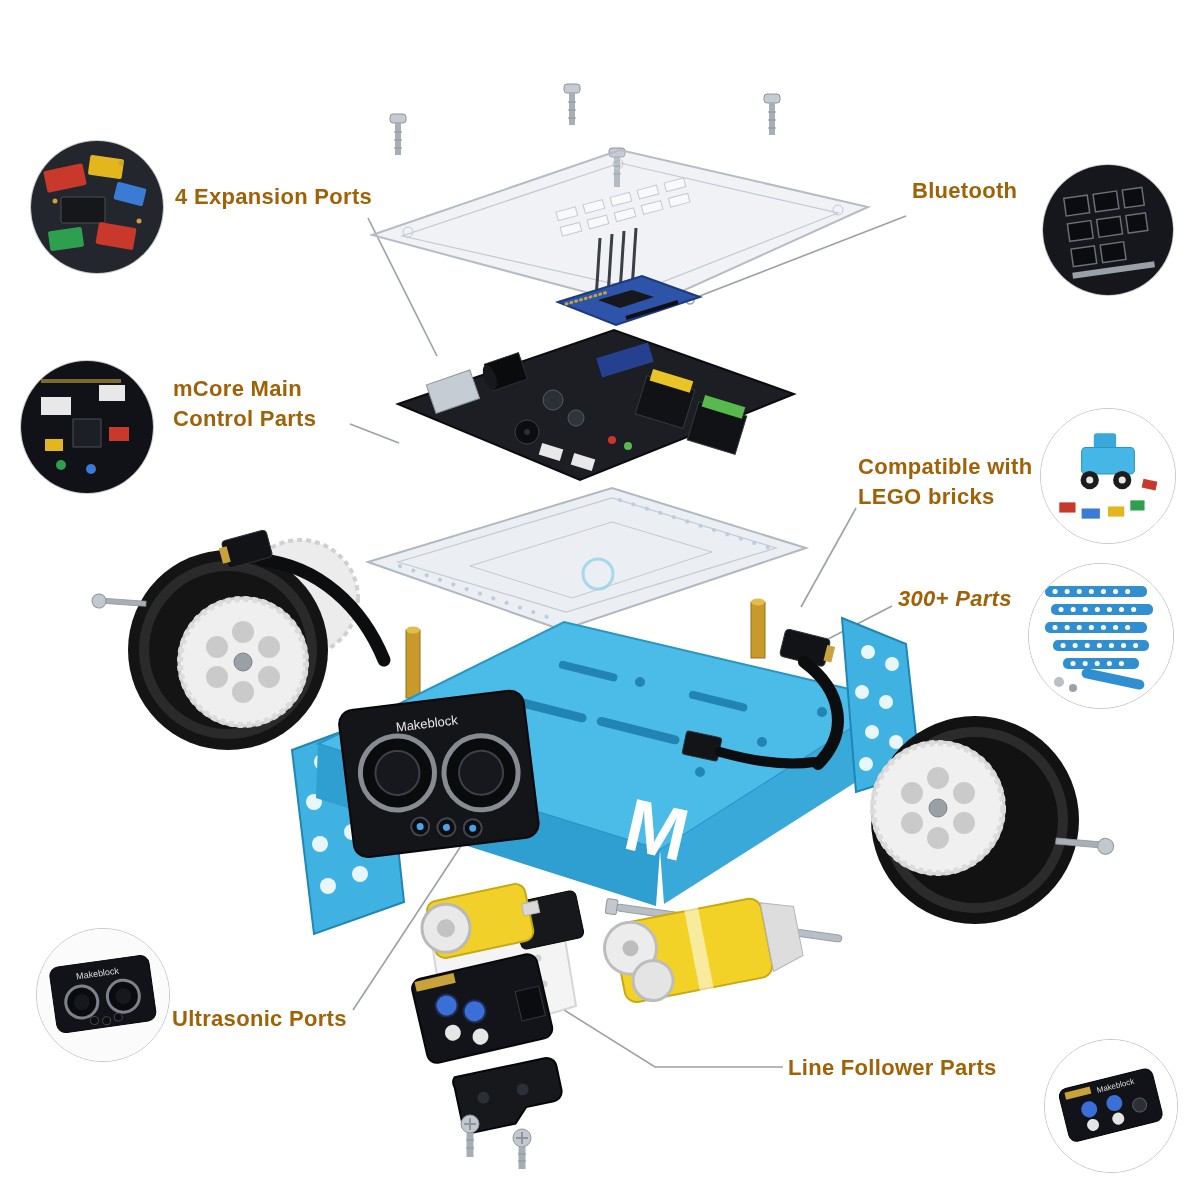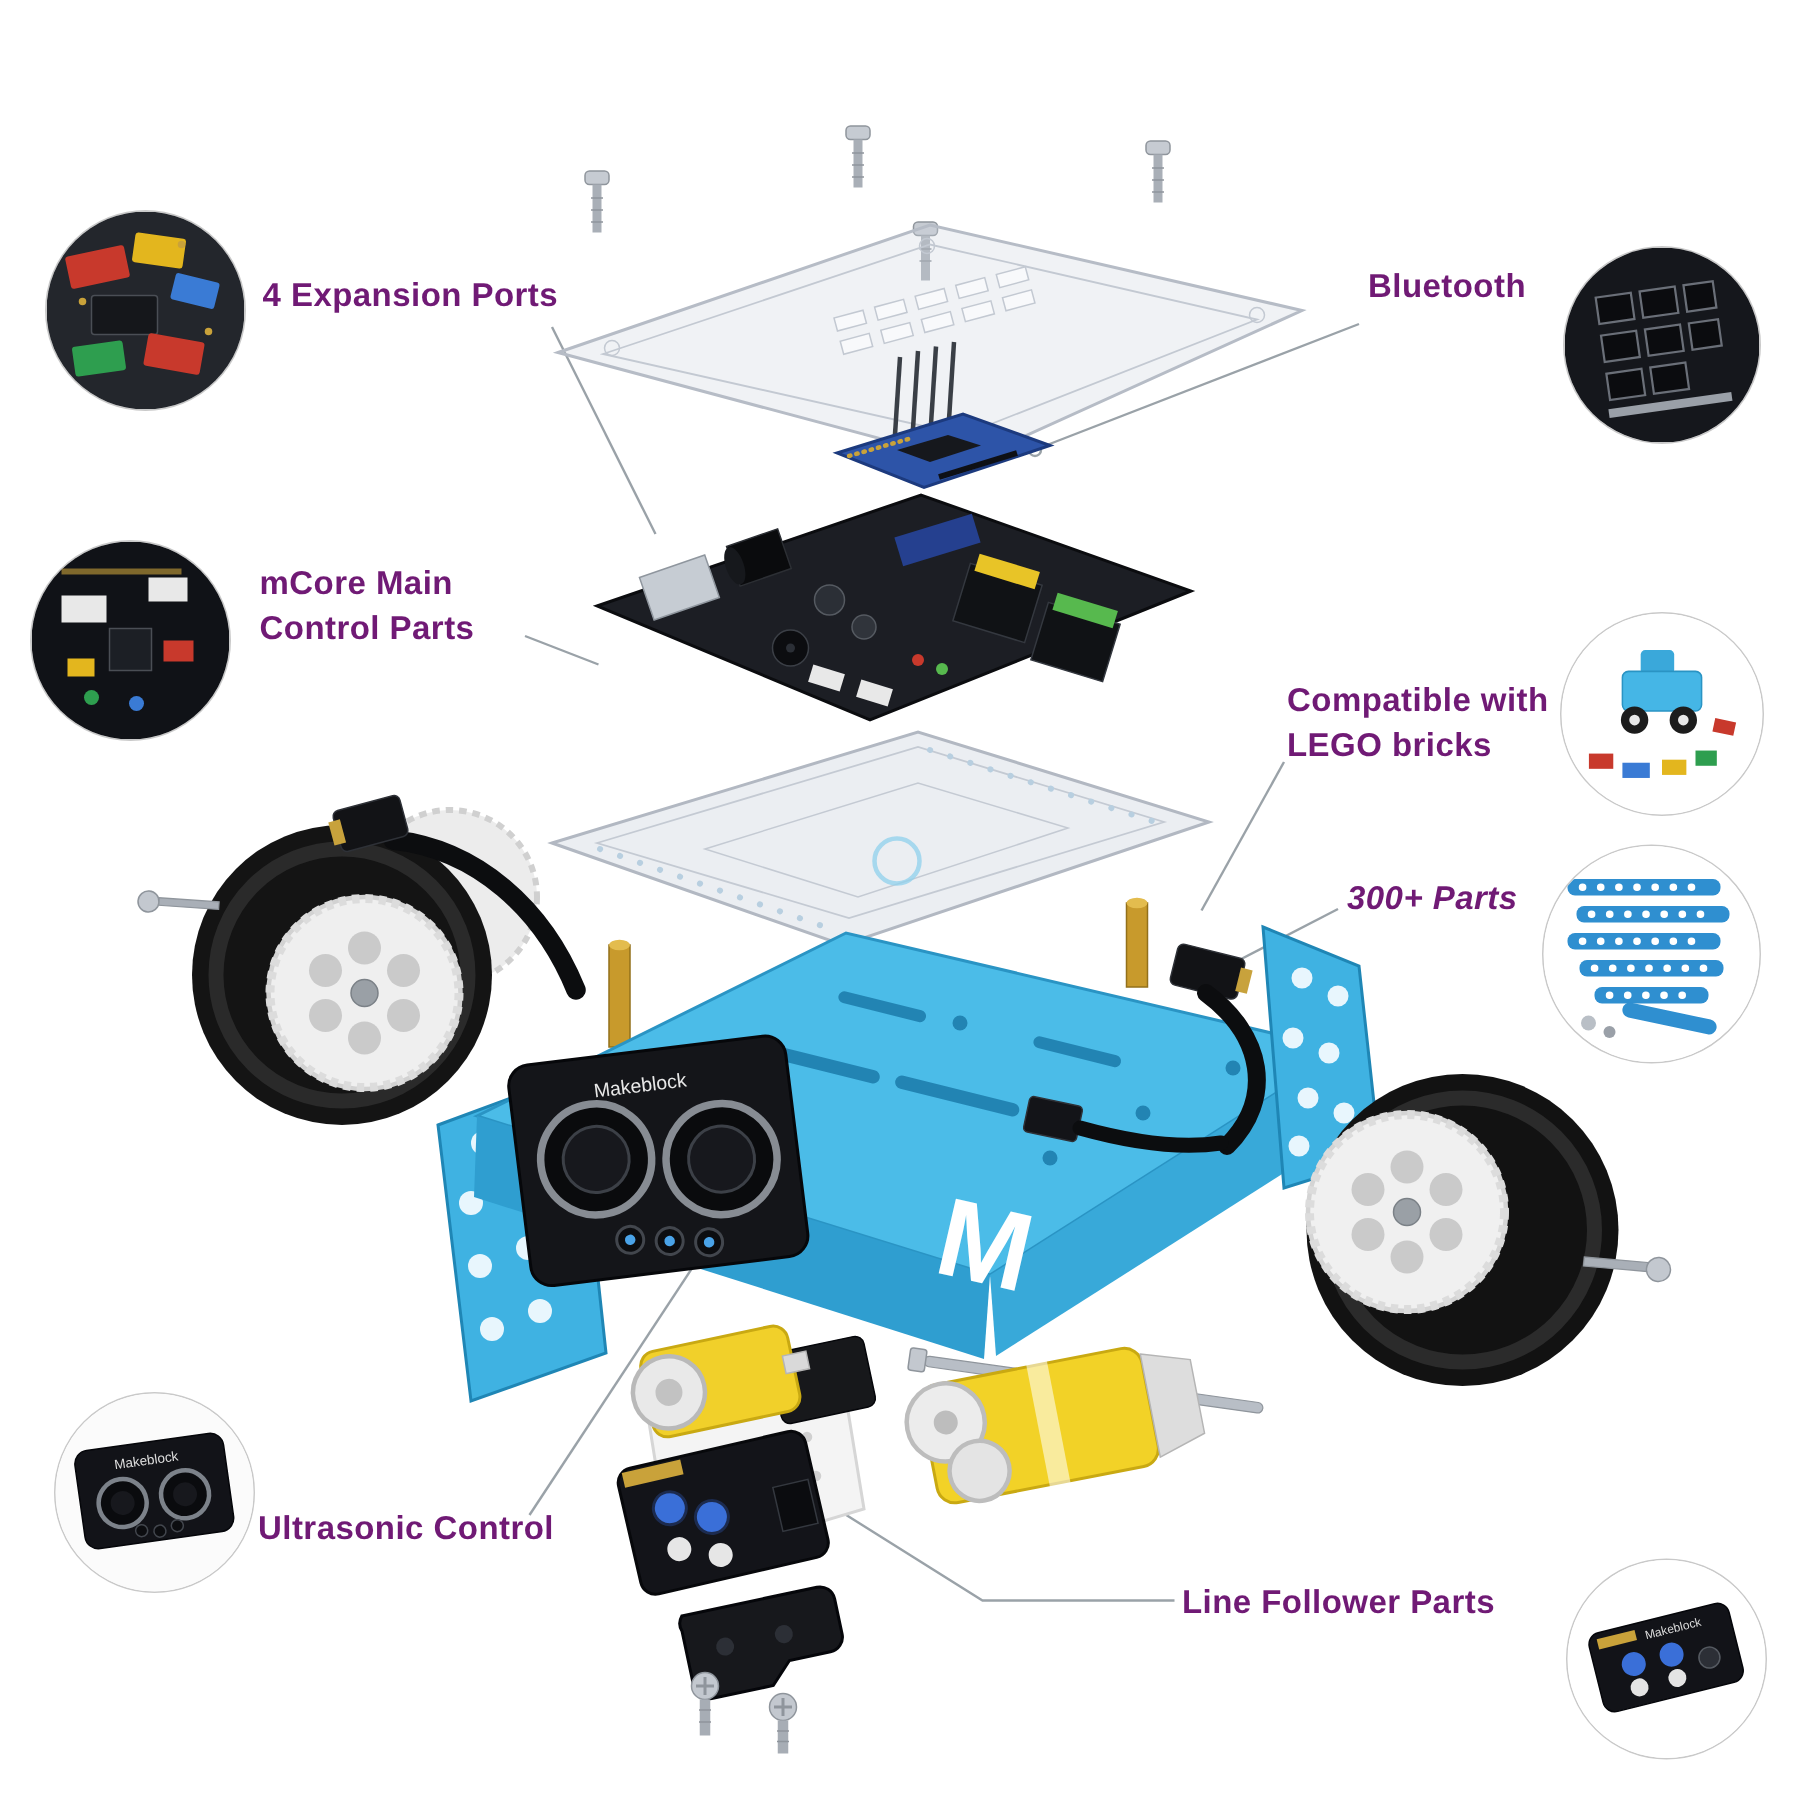--- a/index.html
+++ b/index.html
@@ -1,19 +1,19 @@
 <!DOCTYPE html>
 <html><head>
 <meta charset="utf-8">
 <style>
   html,body{margin:0;padding:0;background:#ffffff;}
   body{width:1200px;height:1200px;font-family:"Liberation Sans",sans-serif;}
   .canvas{position:relative;width:1200px;height:1200px;background:#ffffff;overflow:hidden;}
   .main-svg{position:absolute;left:0;top:0;width:1200px;height:1200px;}
-  .label{position:absolute;font-weight:bold;font-size:22px;color:#701a75;letter-spacing:.3px;white-space:nowrap;z-index:3;}
+  .label{position:absolute;font-weight:bold;font-size:22px;color:#a16207;letter-spacing:.3px;white-space:nowrap;z-index:3;}
   .label span{display:block;line-height:30px;}
   .inset{position:absolute;border-radius:50%;border:1px solid #c9c9c9;overflow:hidden;background:#fff;z-index:2;}
   .inset svg{display:block;width:100%;height:100%;}
 </style>
 </head>
 <body>
 
 <div class="canvas">
 
   <svg class="main-svg" viewBox="0 0 1200 1200">
@@ -472,17 +472,17 @@
     <span>Control Parts</span>
   </div>
 
   <div class="label" style="left:858px;top:452px;">
     <span>Compatible with</span>
     <span>LEGO bricks</span>
   </div>
 
   <div class="label" style="left:898px;top:586px;font-style:italic;">300+ Parts</div>
 
-  <div class="label" style="left:172px;top:1006px;">Ultrasonic Control</div>
+  <div class="label" style="left:172px;top:1006px;">Ultrasonic Ports</div>
 
   <div class="label" style="left:788px;top:1055px;">Line Follower Parts</div>
 
 </div>
 
 </body></html>

